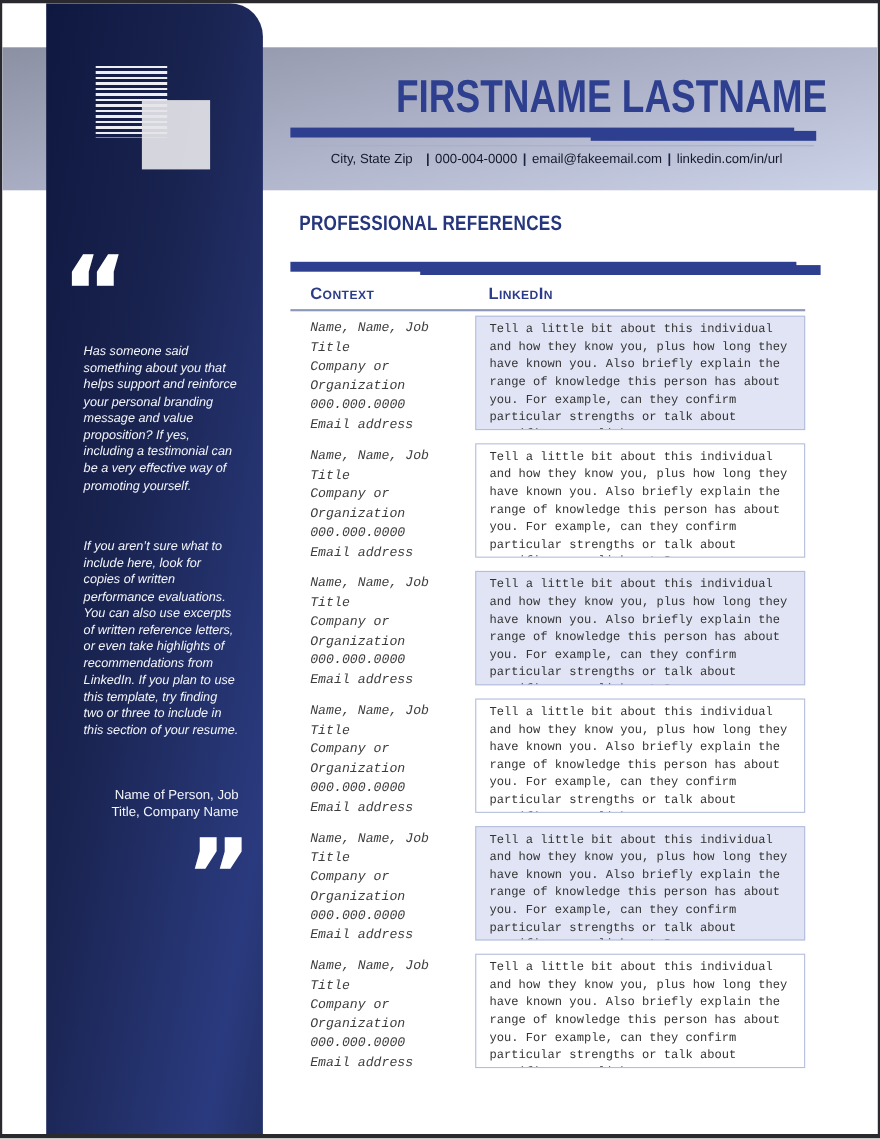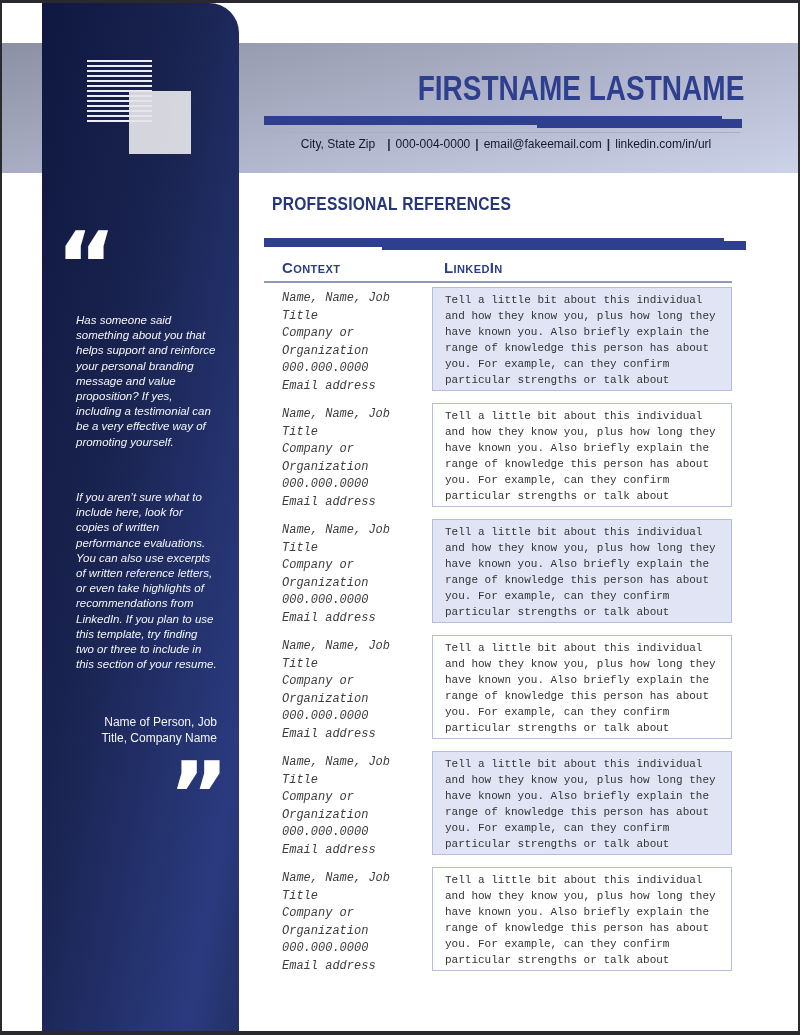--- a/index.html
+++ b/index.html
@@ -81,21 +81,21 @@
     line-height: 15.5px;
   }
 
   
   .content { position: absolute; left: 260px; top: 0; width: 488px; height: 100%; z-index: 3; }
 
   .name {
     position: absolute; top: 62px; right: 6px; left: 0;
     text-align: right;
     color: #2d3f8e;
-    font-size: 35px;
+    font-size: 42px;
     font-weight: 700;
     line-height: 46px;
     white-space: nowrap;
   }
   .squeeze-r { display: inline-block; transform: scaleX(0.80); transform-origin: 100% 50%; }
   .squeeze-l { display: inline-block; transform: scaleX(0.82); transform-origin: 0 50%; }
 
   .rule-a  { position: absolute; left: 2px;  top: 113px; width: 458px; height: 9px; background: #2d3f8e; }
   .rule-a2 { position: absolute; left: 275px; top: 116px; width: 205px; height: 9px; background: #2d3f8e; }
   .rule-thin { position: absolute; left: 4px; top: 129px; width: 474px; height: 1px; background: #a8aec6; }

